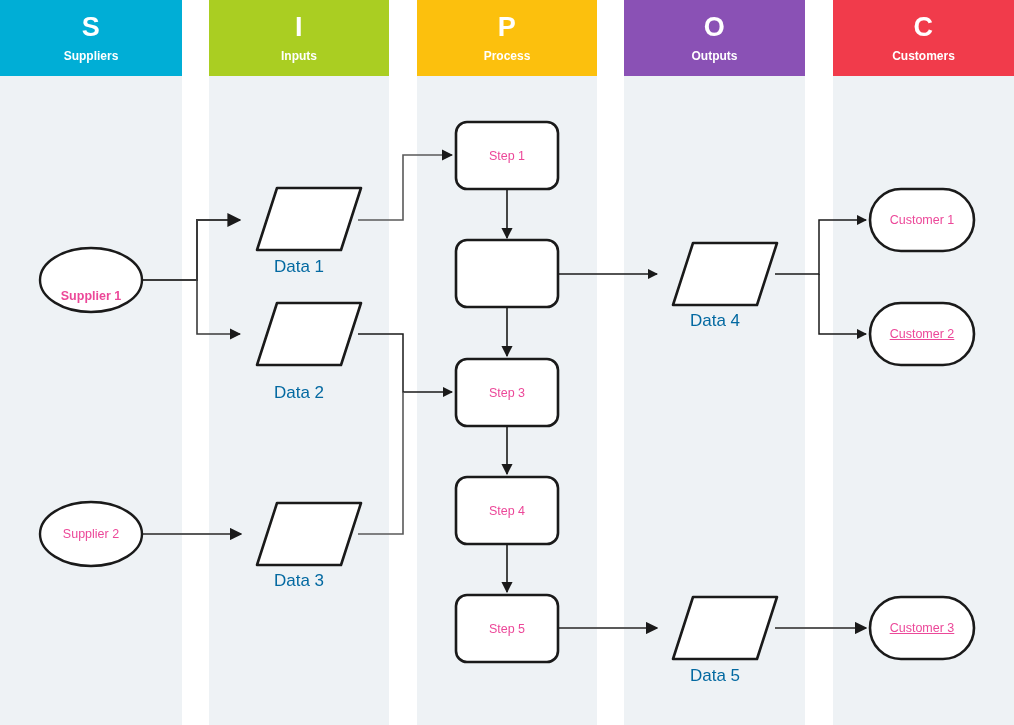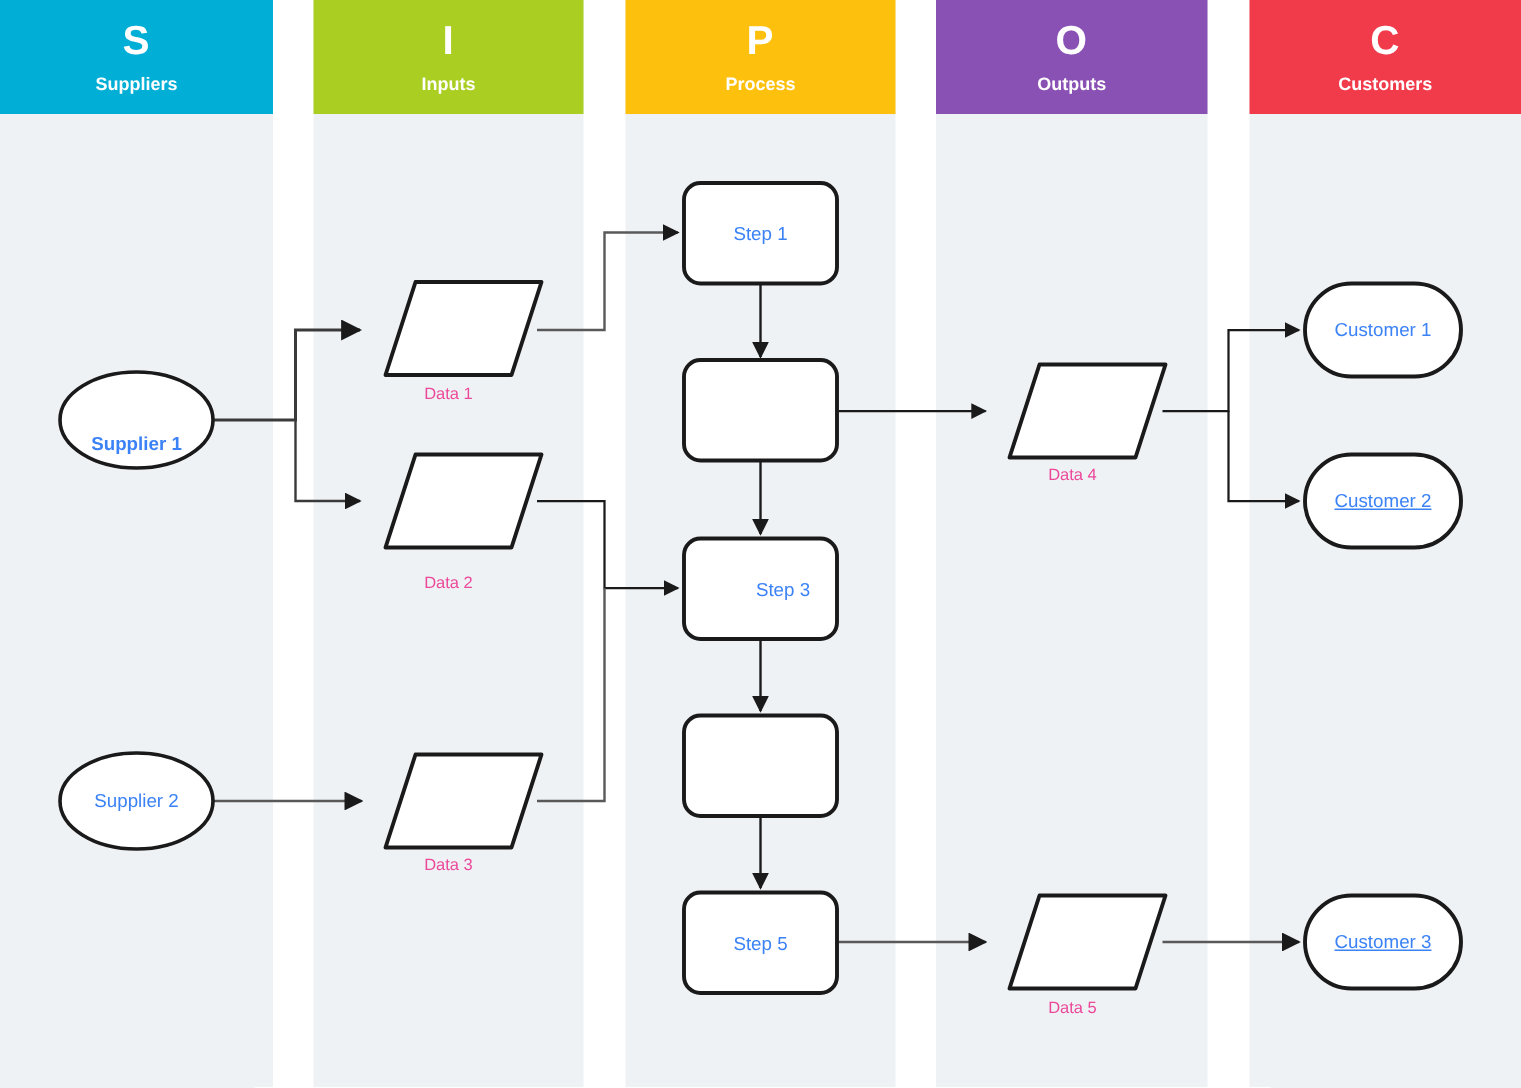--- a/index.html
+++ b/index.html
@@ -53,28 +53,28 @@
     left: 0;
     width: 1014px;
     height: 725px;
   }
   .node-label {
     position: absolute;
     display: flex;
     align-items: center;
     justify-content: center;
     font-size: 12.5px;
-    color: #3b82f6;
+    color: #ec4899;
     pointer-events: none;
     white-space: nowrap;
   }
   .shape-caption {
     position: absolute;
-    font-size: 11px;
-    color: #ec4899;
+    font-size: 17px;
+    color: #0369a1;
     text-align: center;
     white-space: nowrap;
   }
 </style>
 </head>
 <body>
 
 <div id="canvas">
 
   <div class="band" style="left:0px;width:182px;"></div>
@@ -170,21 +170,22 @@
   </svg>
 
   <div class="node-label" style="left:40px;top:280px;width:102px;height:32px;font-weight:bold;">Supplier 1</div>
   <div class="node-label" style="left:40px;top:518px;width:102px;height:32px;">Supplier 2</div>
 
   <div class="shape-caption" style="left:239px;top:257px;width:120px;">Data 1</div>
   <div class="shape-caption" style="left:239px;top:371px;width:120px;margin-top:12px;">Data 2</div>
   <div class="shape-caption" style="left:239px;top:571px;width:120px;">Data 3</div>
 
   <div class="node-label" style="left:456px;top:140px;width:102px;height:32px;">Step 1</div>
-  <div class="node-label" style="left:456px;top:377px;width:102px;height:32px;margin-left:15px;">Step 3</div>
+  <div class="node-label" style="left:456px;top:377px;width:102px;height:32px;">Step 3</div>
+  <div class="node-label" style="left:456px;top:495px;width:102px;height:32px;">Step 4</div>
   <div class="node-label" style="left:456px;top:613px;width:102px;height:32px;">Step 5</div>
 
   <div class="shape-caption" style="left:655px;top:311px;width:120px;">Data 4</div>
   <div class="shape-caption" style="left:655px;top:666px;width:120px;">Data 5</div>
 
   <div class="node-label" style="left:870px;top:204px;width:104px;height:32px;">Customer 1</div>
   <div class="node-label" style="left:870px;top:318px;width:104px;height:32px;text-decoration:underline;">Customer 2</div>
   <div class="node-label" style="left:870px;top:612px;width:104px;height:32px;text-decoration:underline;">Customer 3</div>
 
 </div>

